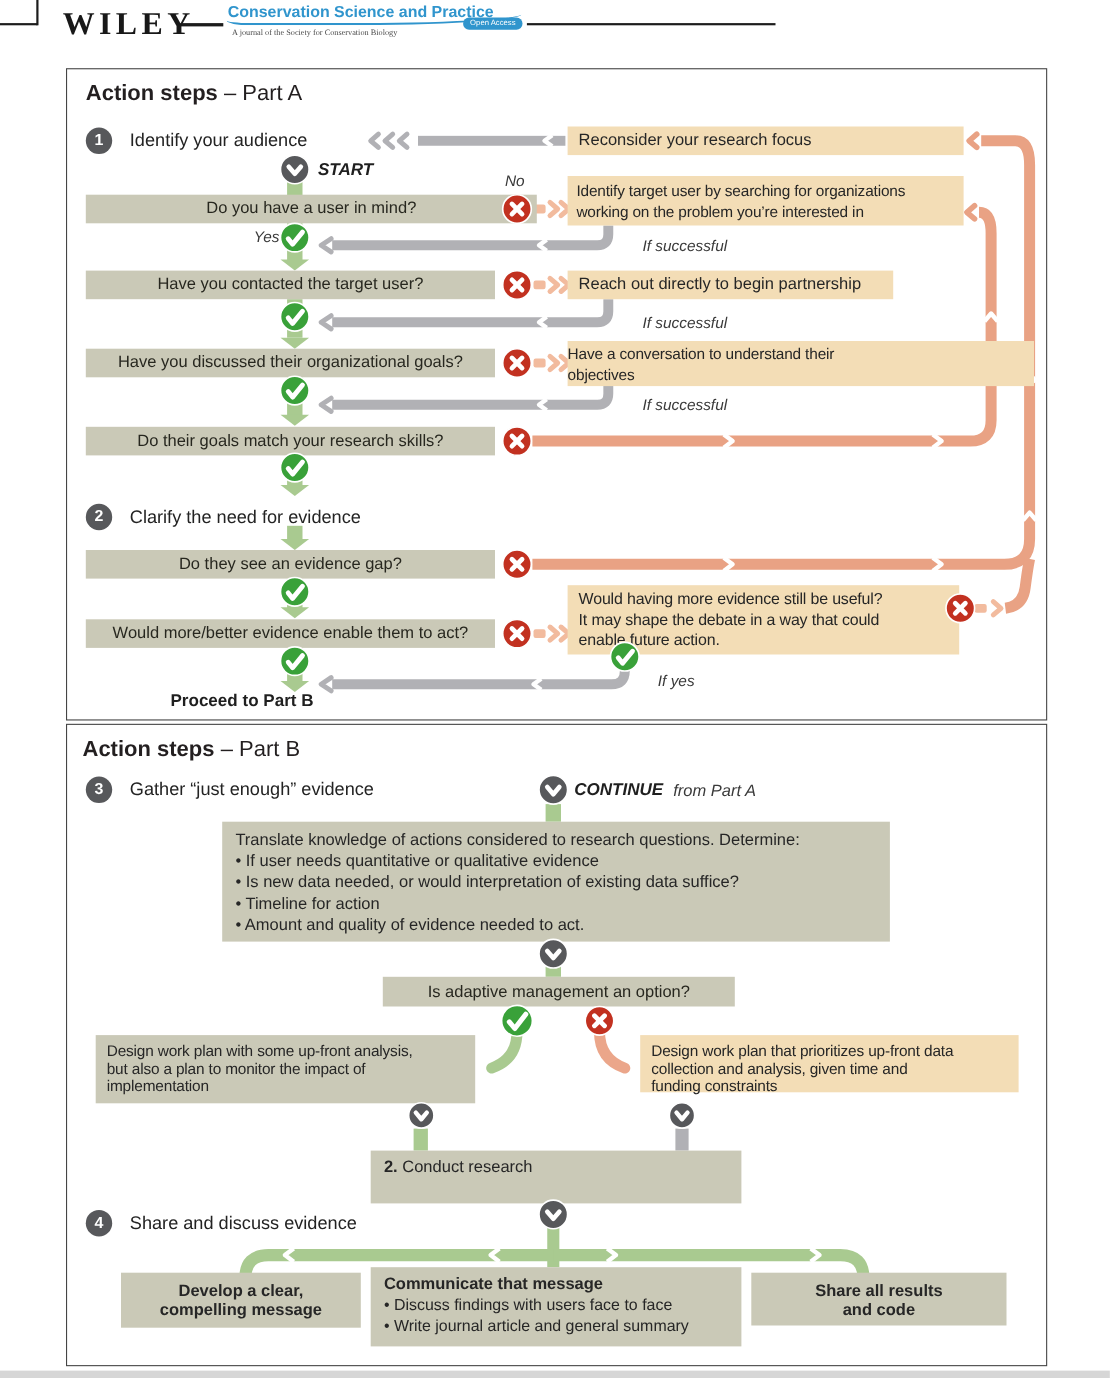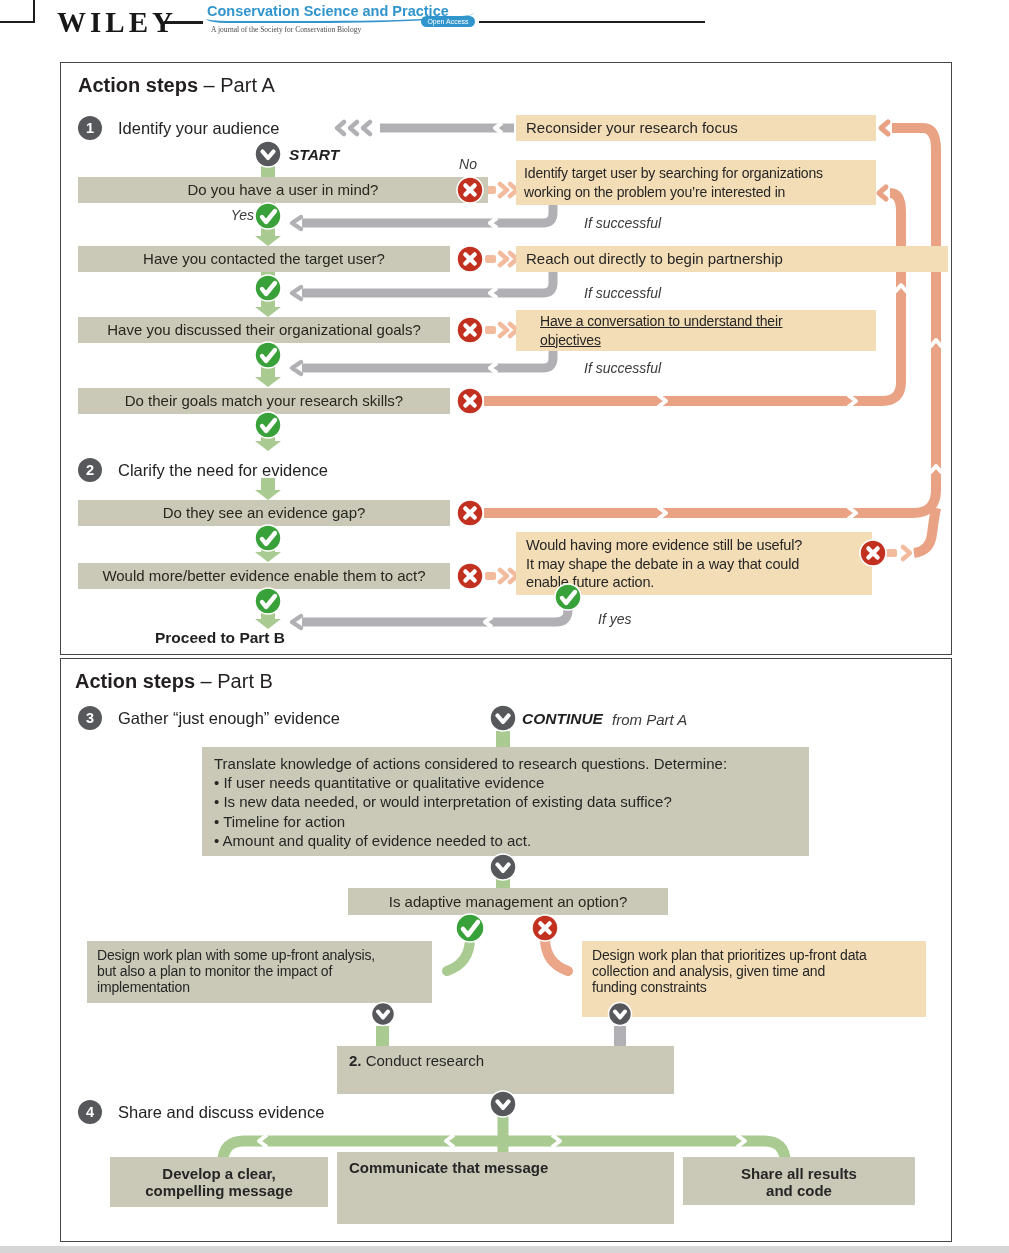--- a/index.html
+++ b/index.html
@@ -183,22 +183,22 @@
 <div class="box olive qtext" style="left:78px;top:388px;width:372px;height:26px;line-height:26px;">Do their goals match your research skills?</div>
 <div class="box olive qtext" style="left:78px;top:500px;width:372px;height:26px;line-height:26px;">Do they see an evidence gap?</div>
 <div class="box olive qtext" style="left:78px;top:563px;width:372px;height:26px;line-height:26px;">Would more/better evidence enable them to act?</div>
 
 <div class="numcircle" style="left:78px;top:458px;">2</div>
 <div class="steplabel" style="left:118px;top:461px;">Clarify the need for evidence</div>
 
 <div class="box tan" style="left:516px;top:115px;width:360px;height:26px;line-height:26px;padding-left:10px;font-size:15px;">Reconsider your research focus</div>
 <div class="box tan prelined tight" style="left:516px;top:160px;width:360px;height:45px;padding:4px 8px;font-size:14px;line-height:18.5px;">Identify target user by searching for organizations
 working on the problem you’re interested in</div>
-<div class="box tan" style="left:516px;top:246px;width:432px;height:26px;line-height:26px;padding-left:10px;font-size:15px;">Reach out directly to begin partnership</div>
-<div class="box tan prelined tight" style="left:516px;top:310px;width:360px;height:41px;padding:2px 24px;font-size:14px;line-height:18.5px;text-decoration:underline;">Have a conversation to understand their
+<div class="box tan" style="left:516px;top:246px;width:296px;height:26px;line-height:26px;padding-left:10px;font-size:15px;">Reach out directly to begin partnership</div>
+<div class="box tan prelined tight" style="left:516px;top:310px;width:424px;height:41px;padding:2px 0;font-size:14px;line-height:18.5px;">Have a conversation to understand their
 objectives</div>
 <div class="box tan prelined tight" style="left:516px;top:532px;width:356px;height:63px;padding:4px 10px;font-size:14.5px;line-height:18.5px;">Would having more evidence still be useful?
 It may shape the debate in a way that could
 enable future action.</div>
 
 <div class="lbl" style="left:584px;top:215px;">If successful</div>
 <div class="lbl" style="left:584px;top:285px;">If successful</div>
 <div class="lbl" style="left:584px;top:360px;">If successful</div>
 <div class="lbl" style="left:598px;top:611px;">If yes</div>
 <div class="boldlbl" style="left:140px;top:629px;width:160px;text-align:center;font-size:15.5px;">Proceed to Part B</div>
@@ -217,35 +217,37 @@
 • If user needs quantitative or qualitative evidence
 • Is new data needed, or would interpretation of existing data suffice?
 • Timeline for action
 • Amount and quality of evidence needed to act.</div>
 
 <div class="box olive qtext" style="left:348px;top:888px;width:320px;height:27px;line-height:27px;">Is adaptive management an option?</div>
 
 <div class="box olive prelined tight" style="left:87px;top:941px;width:345px;height:62px;padding:7px 10px;font-size:14px;line-height:15.8px;">Design work plan with some up-front analysis,
 but also a plan to monitor the impact of
 implementation</div>
-<div class="box tan prelined tight" style="left:582px;top:941px;width:344px;height:76px;padding:7px 10px;font-size:14px;line-height:15.8px;">Design work plan that prioritizes up-front data
+<div class="box tan prelined tight" style="left:582px;top:941px;width:344px;height:52px;padding:7px 10px;font-size:14px;line-height:15.8px;">Design work plan that prioritizes up-front data
 collection and analysis, given time and
 funding constraints</div>
 
 <div class="box olive" style="left:337px;top:1046px;width:337px;height:48px;padding:6px 12px;font-size:15px;line-height:17.5px;">
   <div><b>2.</b> <span>Conduct research</span></div>
 </div>
 
 <div class="numcircle" style="left:78px;top:1100px;">4</div>
 <div class="steplabel" style="left:118px;top:1103px;">Share and discuss evidence</div>
 
 <div class="box olive prelined" style="left:110px;top:1157px;width:218px;height:50px;padding-top:8px;font-weight:bold;font-size:15px;line-height:17px;text-align:center;">Develop a clear,
 compelling message</div>
 <div class="box olive" style="left:337px;top:1152px;width:337px;height:72px;padding:6px 12px;font-size:14.5px;line-height:19.5px;">
   <div style="font-weight:bold;font-size:15px;">Communicate that message</div>
+  <div class="prelined">• Discuss findings with users face to face
+• Write journal article and general summary</div>
 </div>
 <div class="box olive prelined" style="left:683px;top:1157px;width:232px;height:48px;padding-top:8px;font-weight:bold;font-size:15px;line-height:17px;text-align:center;">Share all results
 and code</div>
 
 <svg id="markers" width="1009" height="1253" viewBox="0 0 1009 1253">
 
   <g>
     <g>
       <circle cx="268" cy="154" r="13" fill="#57585b" stroke="#fff" stroke-width="1.5"></circle>
       <polyline points="262.5,151.5 268,158 273.5,151.5" fill="none" stroke="#fff" stroke-width="4.2" stroke-linecap="round" stroke-linejoin="round"></polyline>

